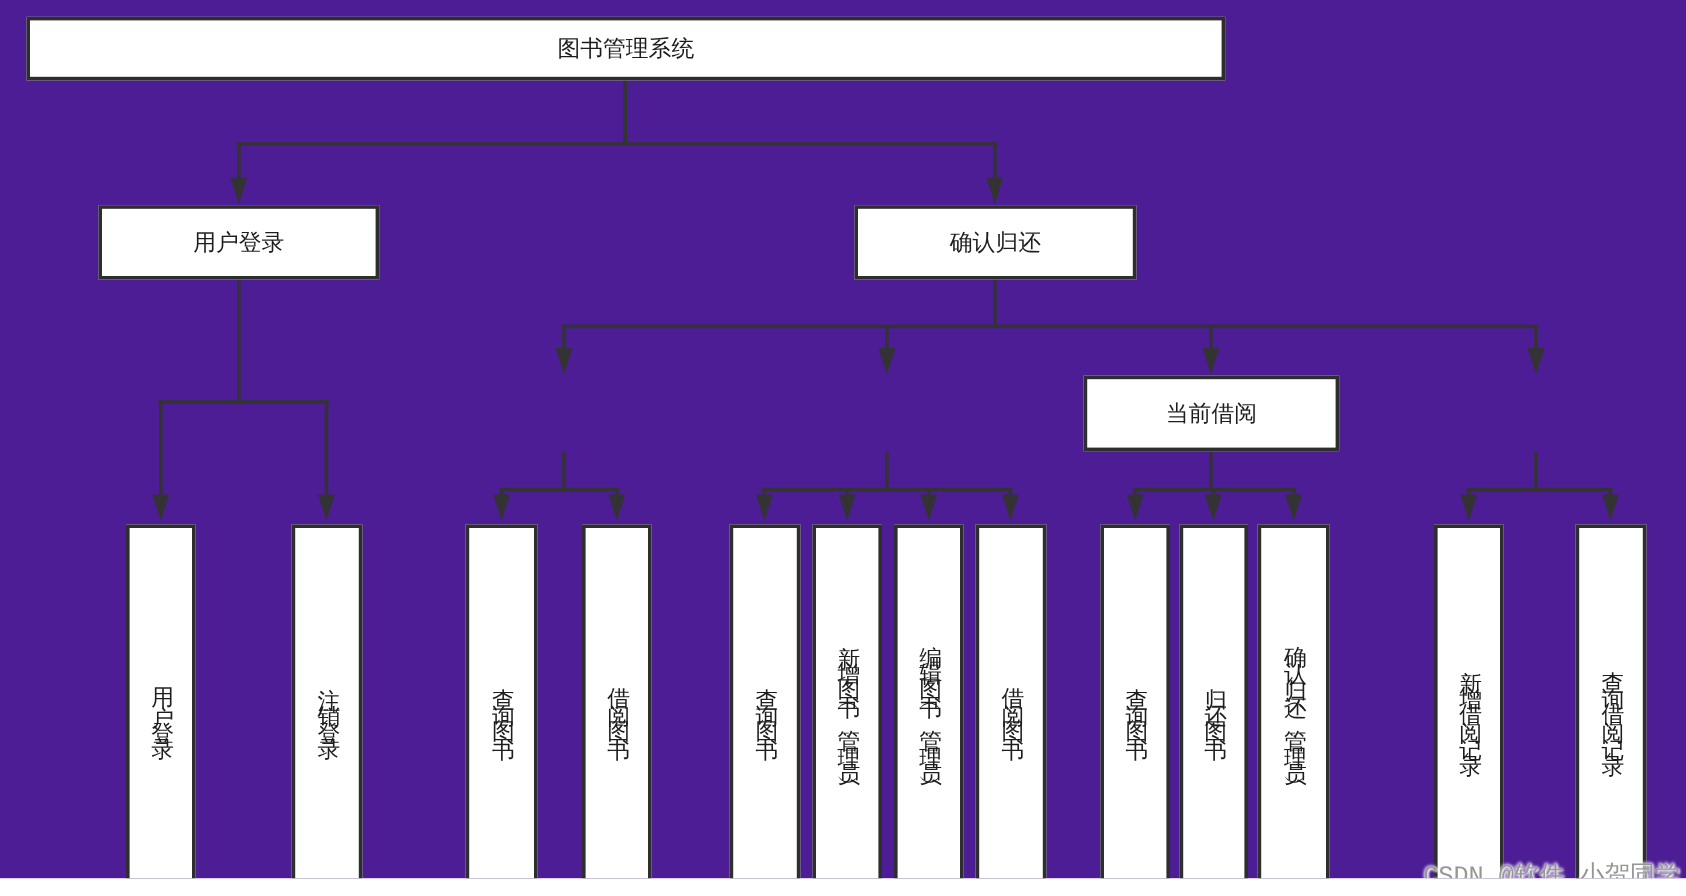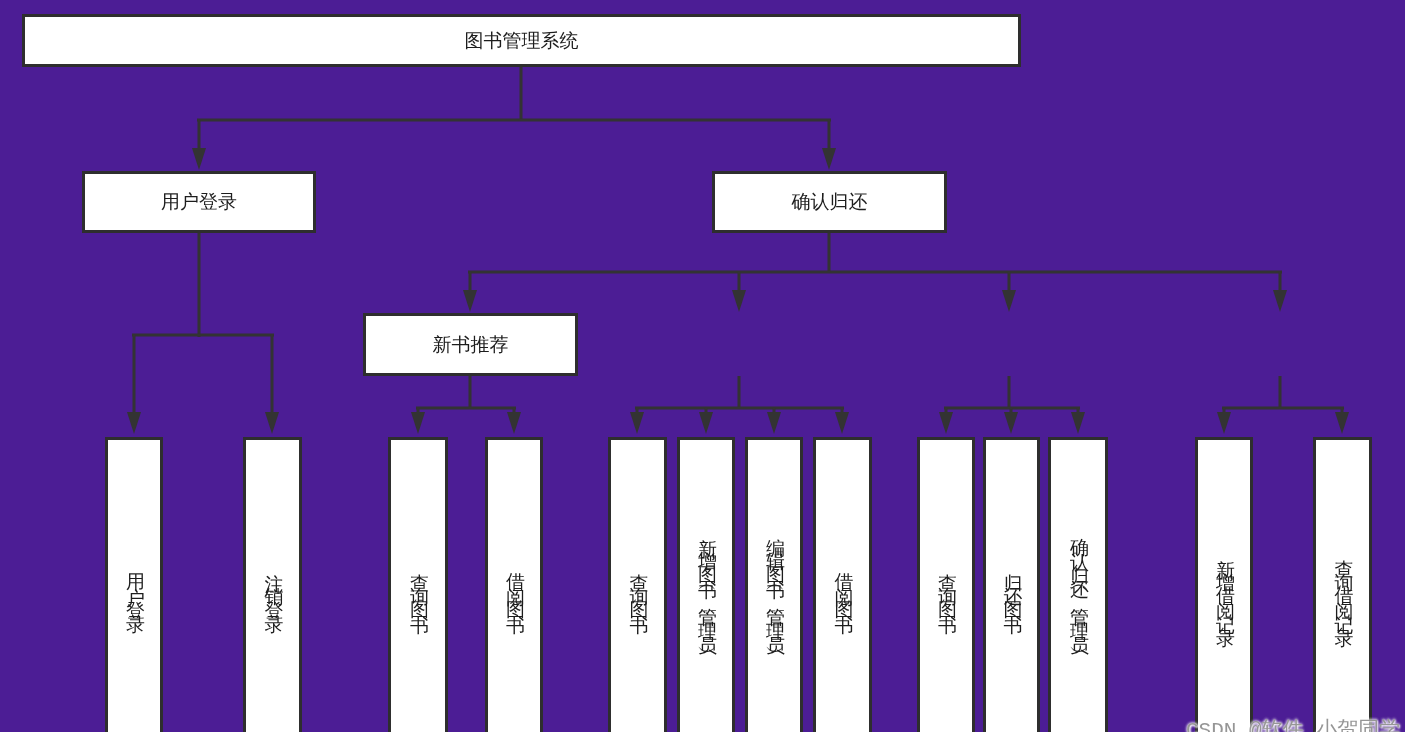--- a/index.html
+++ b/index.html
@@ -88,22 +88,22 @@
   <div class="hl" style="top:272px;left:468px;width:814px;"></div>
   <div class="vl" style="left:470px;top:272px;height:18px;"></div>
   <div class="arrow" style="left:470px;top:290px;"></div>
   <div class="vl" style="left:739px;top:272px;height:18px;"></div>
   <div class="arrow" style="left:739px;top:290px;"></div>
   <div class="vl" style="left:1009px;top:272px;height:18px;"></div>
   <div class="arrow" style="left:1009px;top:290px;"></div>
   <div class="vl" style="left:1280px;top:272px;height:18px;"></div>
   <div class="arrow" style="left:1280px;top:290px;"></div>
 
-  <div class="box" style="left:363px;top:313px;width:215px;height:63px;">
-    <span>新书推荐</span>
+  <div class="box" style="left:903px;top:313px;width:213px;height:63px;">
+    <span>当前借阅</span>
   </div>
 
   <div class="vl" style="left:470px;top:376px;height:33px;"></div>
   <div class="hl" style="top:408px;left:416px;width:100px;"></div>
   <div class="vl" style="left:418px;top:408px;height:6px;"></div>
   <div class="arrow" style="left:418px;top:412px;"></div>
   <div class="vl" style="left:514px;top:408px;height:6px;"></div>
   <div class="arrow" style="left:514px;top:412px;"></div>
 
   <div class="vl" style="left:739px;top:376px;height:33px;"></div>

